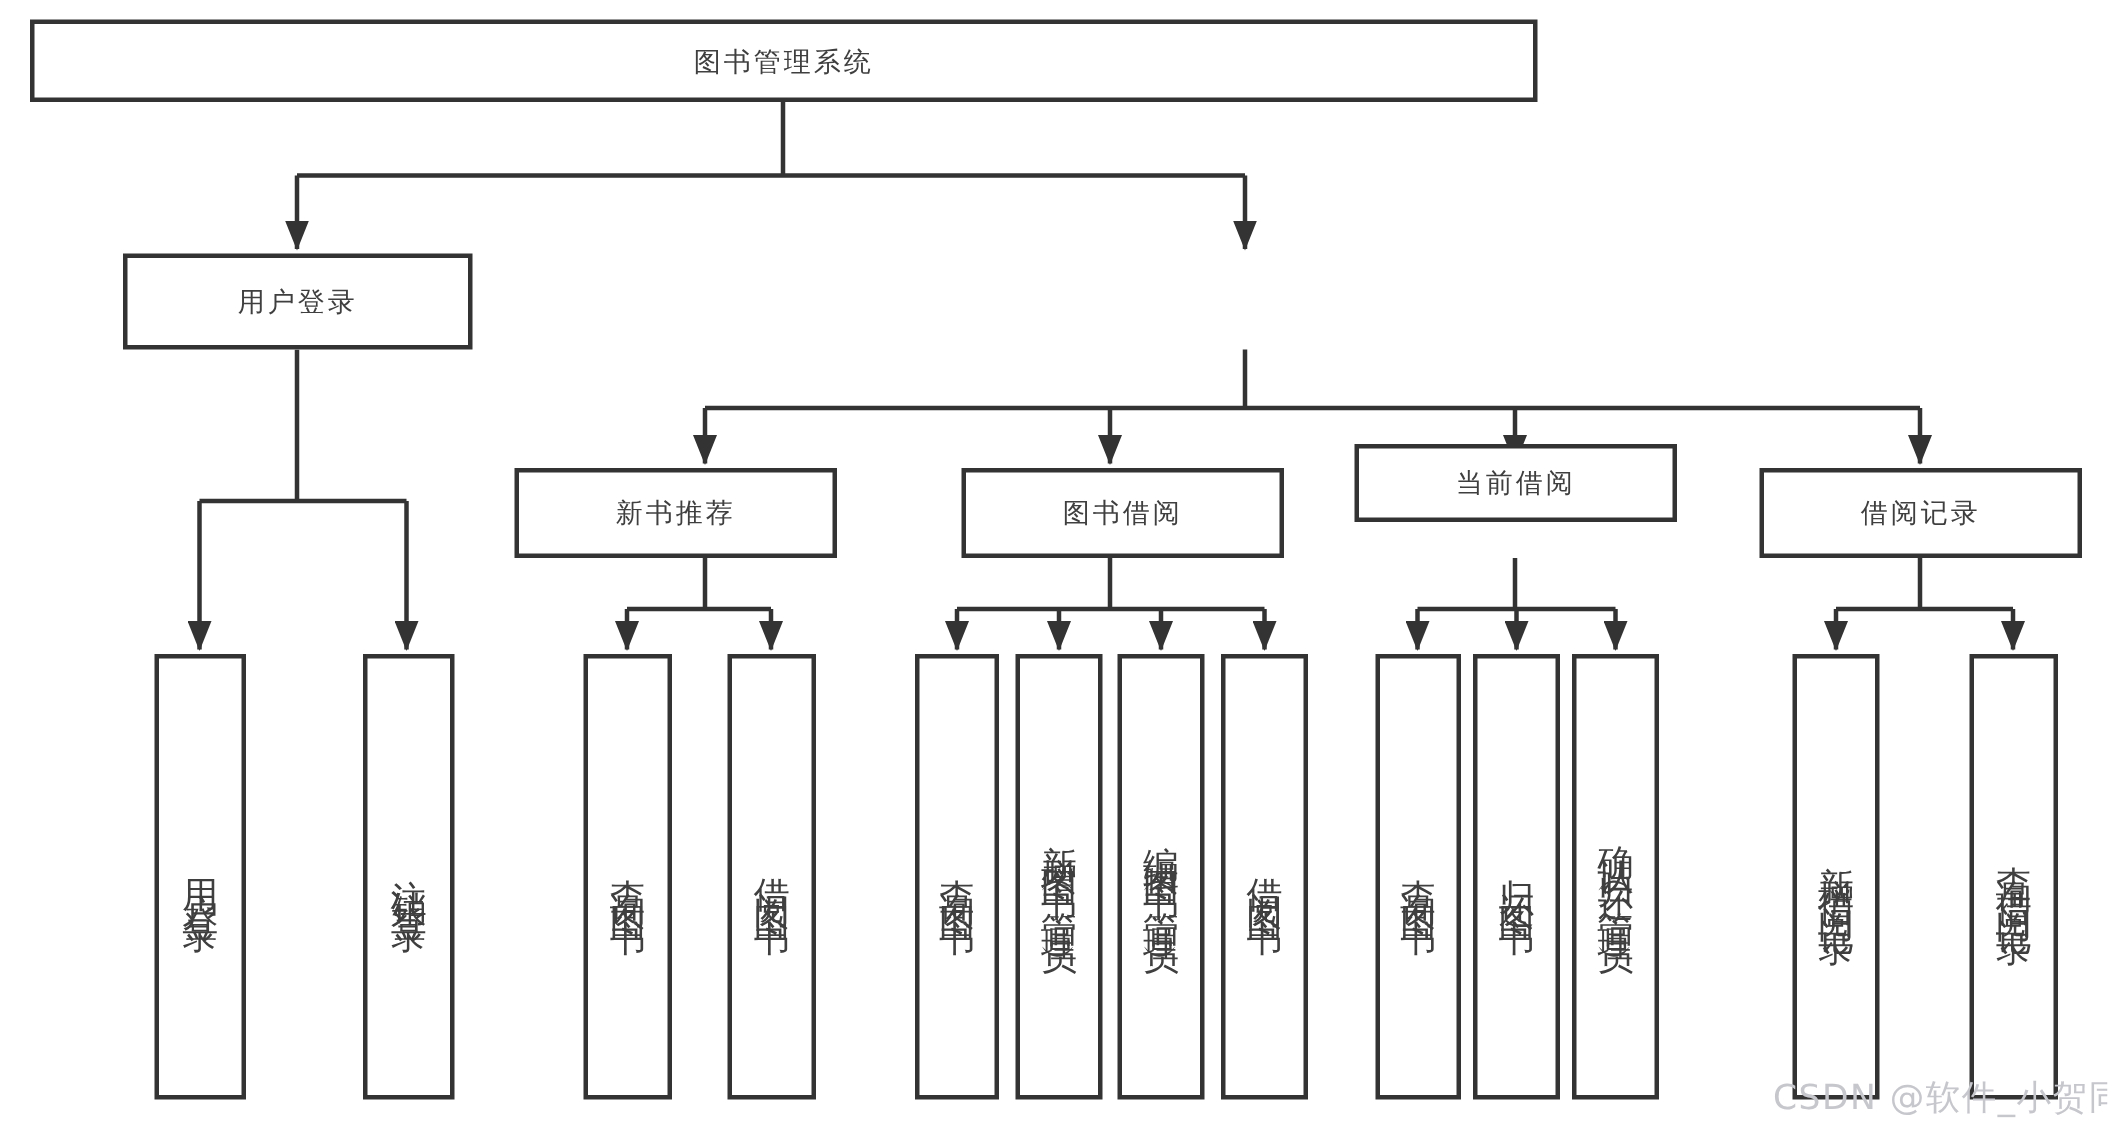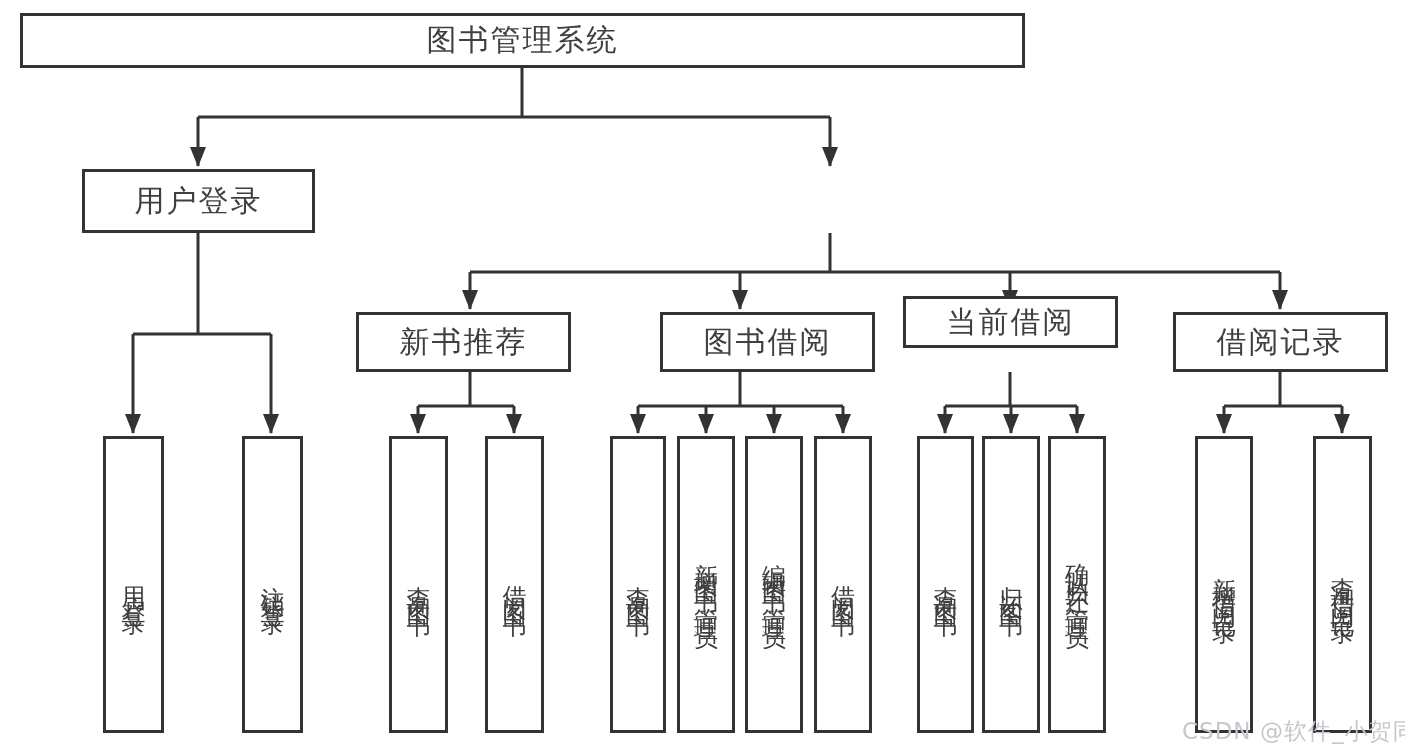--- a/index.html
+++ b/index.html
@@ -15,37 +15,37 @@
     position:absolute;
     box-sizing:border-box;
     background:#ffffff;
     border:3px solid #333333;
     color:#3f3f3f;
     display:flex;
     align-items:center;
     justify-content:center;
     z-index:2;
   }
-  .h { font-size:30px; letter-spacing:2px; white-space:nowrap; }
+  .h { font-size:18px; letter-spacing:2px; white-space:nowrap; }
   .v {
     writing-mode:vertical-rl;
     text-orientation:mixed;
     font-size:24px;
     letter-spacing:9px;
     line-height:1;
     white-space:nowrap;
   }
   
   .n-root { left:20px;  top:13px;  width:1005px; height:55px; }
   
   .n-l2a  { left:82px;  top:169px; width:233px;  height:64px; }
   .n-l2b  { left:712px; top:169px; width:233px;  height:64px; }
   
-  .n-l3a  { left:356px; top:312px; width:215px;  height:60px; }
-  .n-l3b  { left:660px; top:312px; width:215px;  height:60px; }
+  .n-l3a  { left:343px; top:312px; width:215px;  height:60px; }
+  .n-l3b  { left:641px; top:312px; width:215px;  height:60px; }
   .n-l3c  { left:903px; top:296px; width:215px;  height:52px; }
   .n-l3d  { left:1173px;top:312px; width:215px;  height:60px; }
   
   .leaf   { top:436px; height:297px; }
   .n-u1   { left:103px;  width:61px; }
   .n-u2   { left:242px;  width:61px; }
   .n-n1   { left:389px;  width:59px; }
   .n-n2   { left:485px;  width:59px; }
   .n-bb1  { left:610px;  width:56px; }
   .n-bb2  { left:677px;  width:58px; }

